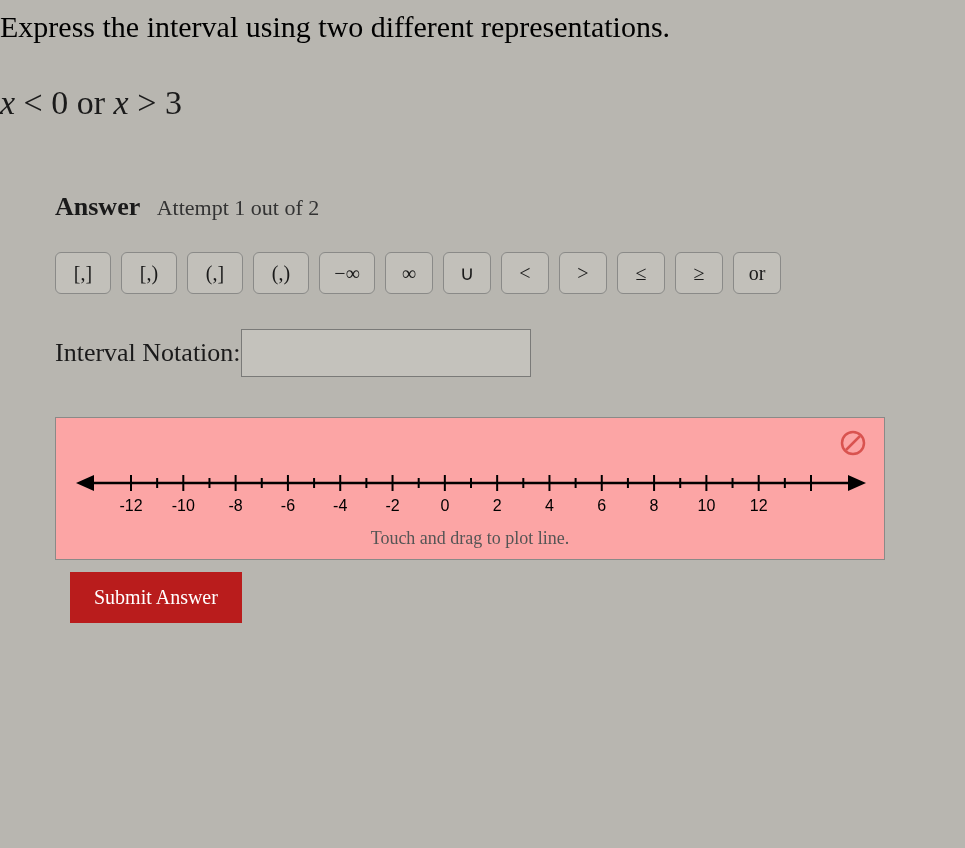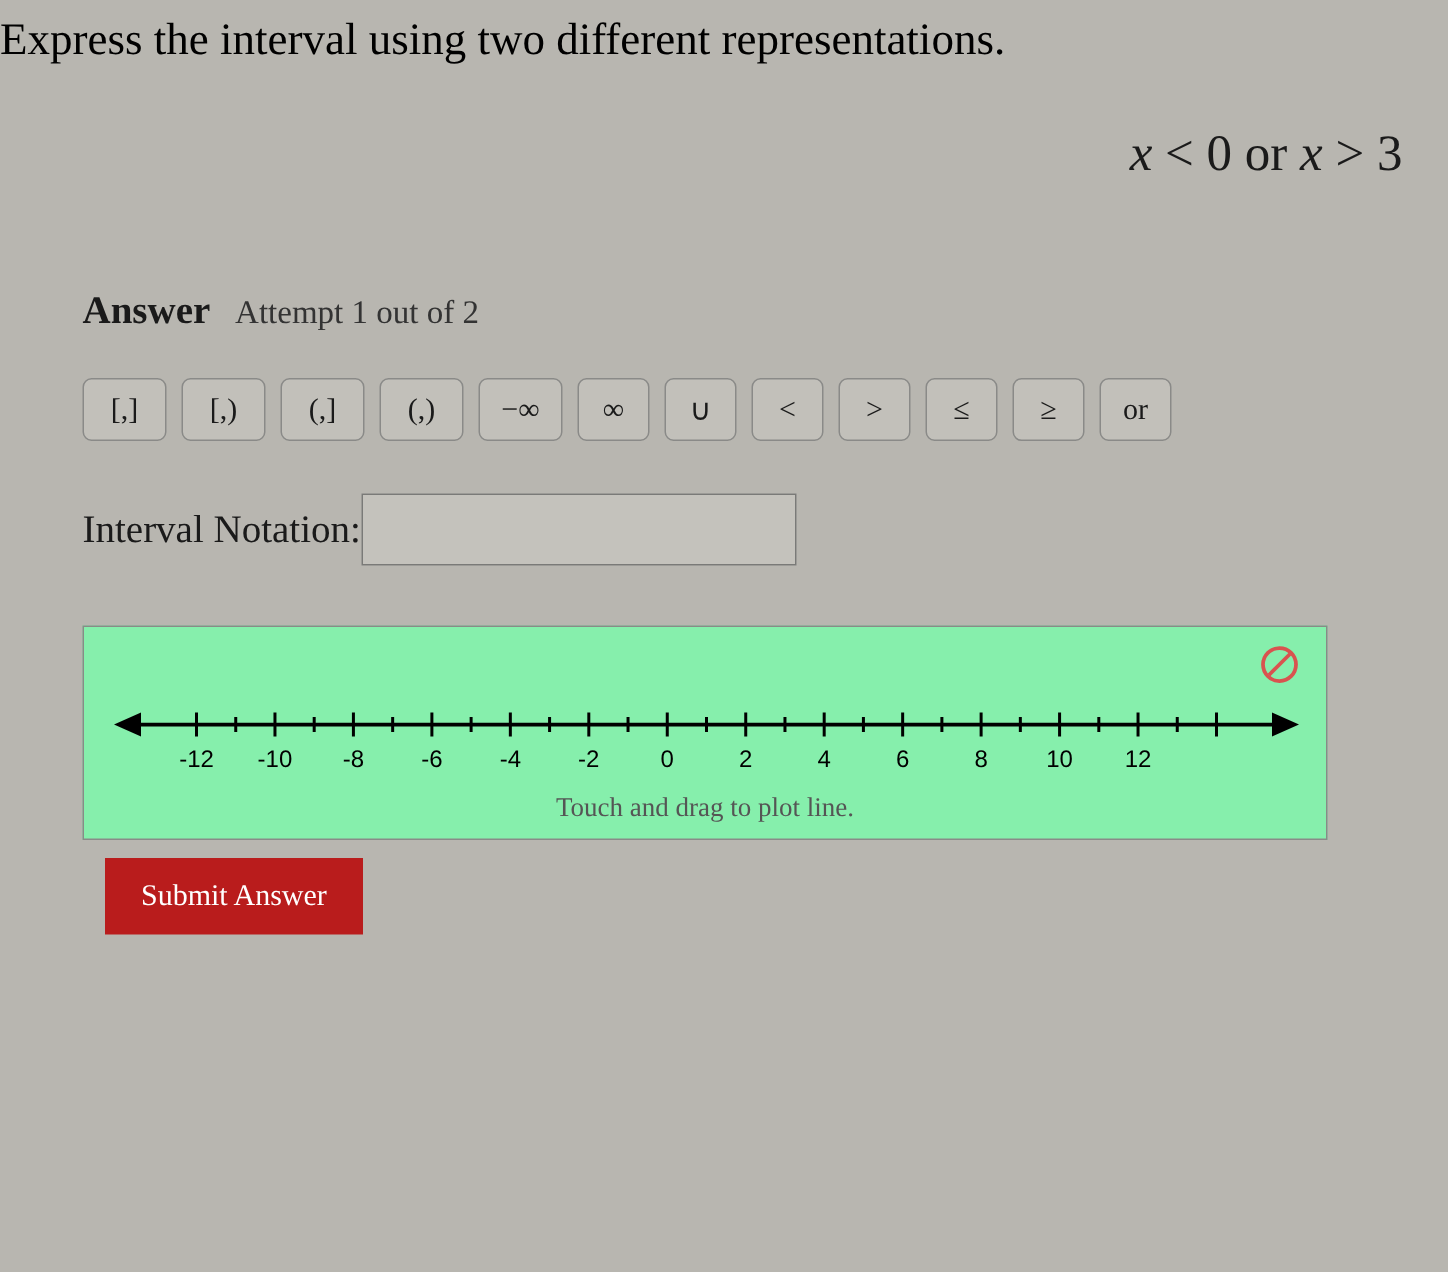--- a/index.html
+++ b/index.html
@@ -16,21 +16,21 @@
   .page {
     padding: 10px 30px 20px 0;
   }
   .prompt {
     font-size: 30px;
     color: #000000;
     margin: 0 0 30px 0;
     font-weight: 400;
   }
   .inequality {
-    text-align: right;
+    text-align: left;
     font-size: 34px;
     margin: 40px 0 70px 0;
     font-family: 'Times New Roman', serif;
   }
   .inequality .var { font-style: italic; }
   .answer-area {
     padding-left: 55px;
   }
   .answer-header {
     font-size: 26px;
@@ -77,21 +77,21 @@
     font-size: 20px;
     padding: 0 10px;
     font-family: 'Times New Roman', serif;
   }
   .number-line-label {
     font-size: 26px;
     margin-bottom: 15px;
   }
   .number-line-box {
     border: 1.5px solid #8a8a88;
-    background: #86efac;
+    background: #fca5a5;
     padding: 15px 20px 10px 20px;
     width: 830px;
     position: relative;
   }
   .clear-icon {
     position: absolute;
     top: 12px;
     right: 18px;
     width: 26px;
     height: 26px;

